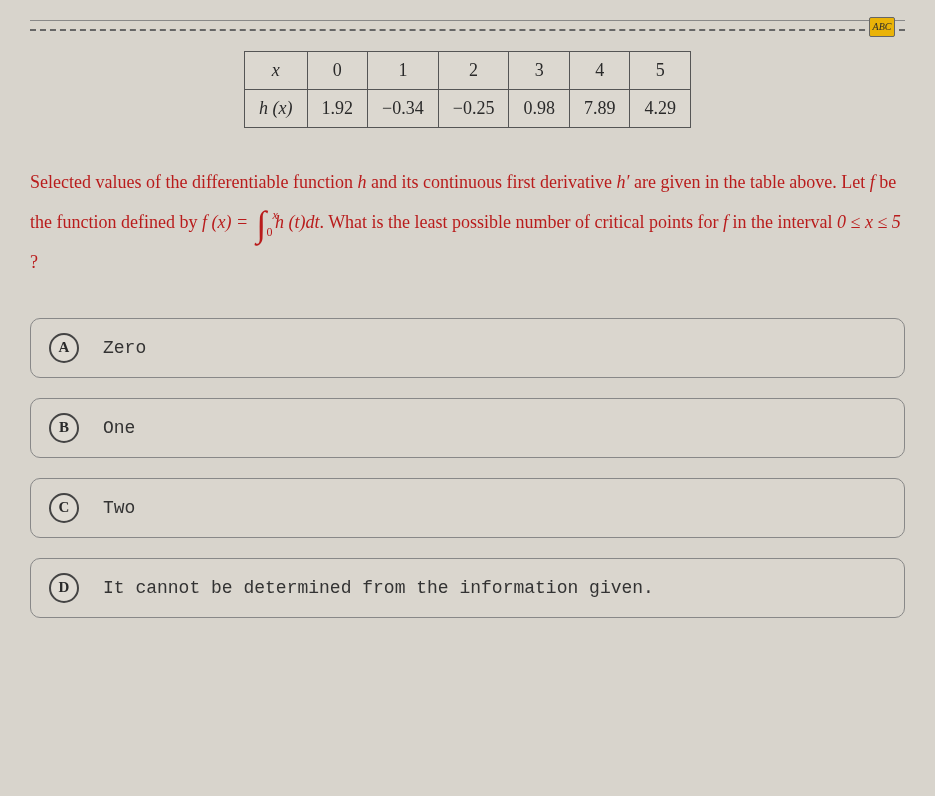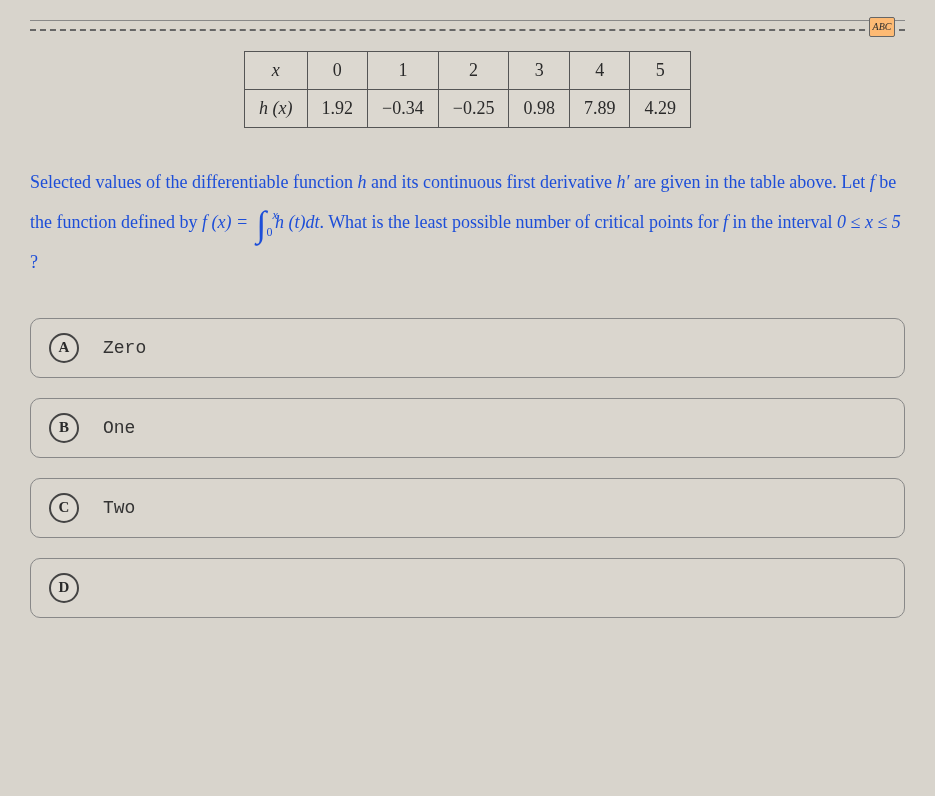--- a/index.html
+++ b/index.html
@@ -25,21 +25,21 @@
       margin-bottom: 20px;
       position: relative;
     }
     .abc-icon {
       position: absolute;
       right: 10px;
       top: -14px;
       width: 26px;
       height: 20px;
       border: 1px solid #666;
-      background: #fdba74;
+      background: #eab308;
       font-size: 10px;
       text-align: center;
       line-height: 18px;
       font-style: italic;
       border-radius: 2px;
     }
     .data-table {
       border-collapse: collapse;
       margin: 15px auto 35px auto;
       font-size: 18px;
@@ -52,21 +52,21 @@
       background: #dcd8d0;
     }
     .data-table .row-header {
       font-style: italic;
       font-weight: normal;
     }
     .question-text {
       font-size: 18px;
       line-height: 2.2;
       margin-bottom: 35px;
-      color: #1d4ed8;
+      color: #b91c1c;
     }
     .math-var {
       font-style: italic;
       font-family: Georgia, serif;
     }
     .integral {
       display: inline-block;
       vertical-align: middle;
       position: relative;
       padding: 0 4px;
@@ -168,14 +168,15 @@
   <div class="option">
     <div class="option-letter">B</div>
     <div class="option-text">One</div>
   </div>
   <div class="option">
     <div class="option-letter">C</div>
     <div class="option-text">Two</div>
   </div>
   <div class="option">
     <div class="option-letter">D</div>
+    <div class="option-text">It cannot be determined from the information given.</div>
   </div>
 </div>
 
 </body></html>

